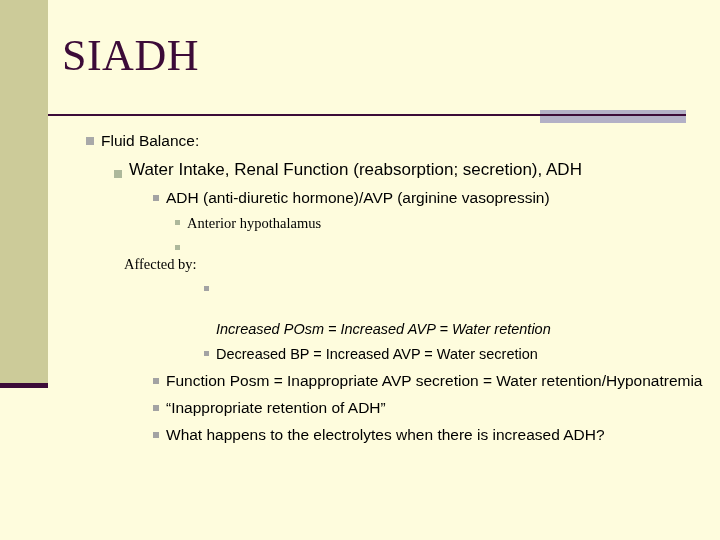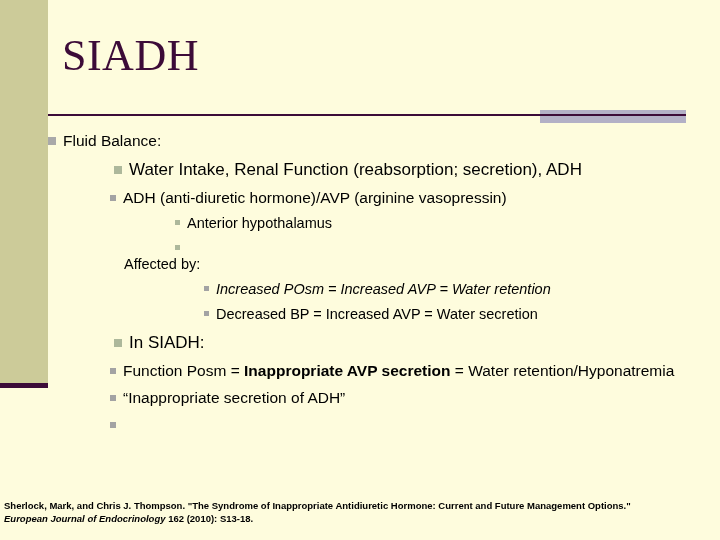--- a/index.html
+++ b/index.html
@@ -97,49 +97,49 @@
   .bullet {
     flex: 0 0 auto;
     background: #ADB89B;
     margin-right: 7px;
   }
   .txt {
     flex: 1 1 auto;
   }
 
   
-  .lvl1 { margin-top: 4px; }
+  .lvl1 { padding-left: 38px; margin-top: 4px; }
   .lvl1 .bullet { width: 8px; height: 8px; margin-top: 7px; background:#A9A9A9; }
   .lvl1 .txt { font-size: 15.5px; line-height: 22px; }
 
   
-  .lvl2 { padding-left: 66px; margin-top: 6px; }
+  .lvl2 { padding-left: 66px; margin-top: 6px; align-items: center; }
   .lvl2 .bullet { width: 8px; height: 8px; margin-top: 8px; background:#ADB89B; }
   .lvl2 .txt { font-size: 17px; line-height: 24px; }
 
   
-  .lvl3 { padding-left: 62px; margin-top: 5px; }
+  .lvl3 { padding-left: 98px; margin-top: 5px; margin-left: 7px; }
   .lvl3 .bullet { width: 6px; height: 6px; margin-top: 8px; background:#A3A3A3; }
   .lvl3 .txt { font-size: 15.5px; line-height: 22px; }
 
   
   .lvl4 { padding-left: 127px; margin-top: 4px; }
   .lvl4 .bullet { width: 5px; height: 5px; margin-top: 7px; background:#ADB89B; }
-  .lvl4 .txt { font-size: 14.5px; line-height: 21px; }
+  .lvl4 .txt { font-size: 14.5px; line-height: 21px; font-family: Liberation Serif, serif; }
 
   
   .lvl4.nobullet { padding-left: 76px; }
 
   
   .lvl5 { padding-left: 156px; margin-top: 4px; }
   .lvl5 .bullet { width: 5px; height: 5px; margin-top: 7px; background:#A3A3A3; }
   .lvl5 .txt { font-size: 14.5px; line-height: 21px; }
 
-  .italic { font-style: italic; }
-  .bold { font-weight: bold; }
+  .italic { font-style: italic; margin-top: 40px; }
+  .bold { font-weight: normal; }
 
   
   #citation {
     position: absolute;
     left: 4px;
     top: 500px;
     width: 712px;
     font-size: 9.5px;
     line-height: 12.5px;
     font-weight: bold;
@@ -198,36 +198,32 @@
     <div class="li lvl5">
       <span class="bullet"></span>
       <span class="txt italic">Increased POsm = Increased AVP = Water retention</span>
     </div>
 
     <div class="li lvl5">
       <span class="bullet"></span>
       <span class="txt">Decreased BP = Increased AVP = Water secretion</span>
     </div>
 
-    <div class="li lvl2">
-      <span class="bullet"></span>
-      <span class="txt">In SIADH:</span>
-    </div>
 
     <div class="li lvl3">
       <span class="bullet"></span>
       <span class="txt"><span>Function Posm = </span><span class="bold">Inappropriate AVP secretion</span><span> = Water retention/Hyponatremia</span></span>
     </div>
 
     <div class="li lvl3">
       <span class="bullet"></span>
-      <span class="txt">“Inappropriate secretion of ADH”</span>
-    </div>
-
-    <div class="li lvl3">
-      <span class="bullet"></span>
+      <span class="txt">“Inappropriate retention of ADH”</span>
+    </div>
+
+    <div class="li lvl3">
+      <span class="bullet"></span>
+      <span class="txt">What happens to the electrolytes when there is increased ADH?</span>
     </div>
 
   </div>
 
-  <div id="citation"><span>Sherlock, Mark, and Chris J. Thompson. "The Syndrome of Inappropriate Antidiuretic Hormone: Current and Future Management Options."</span><br><span class="cit-journal">European Journal of Endocrinology</span><span> 162 (2010): S13-18.</span></div>
 
 </div>
 
 </body></html>

